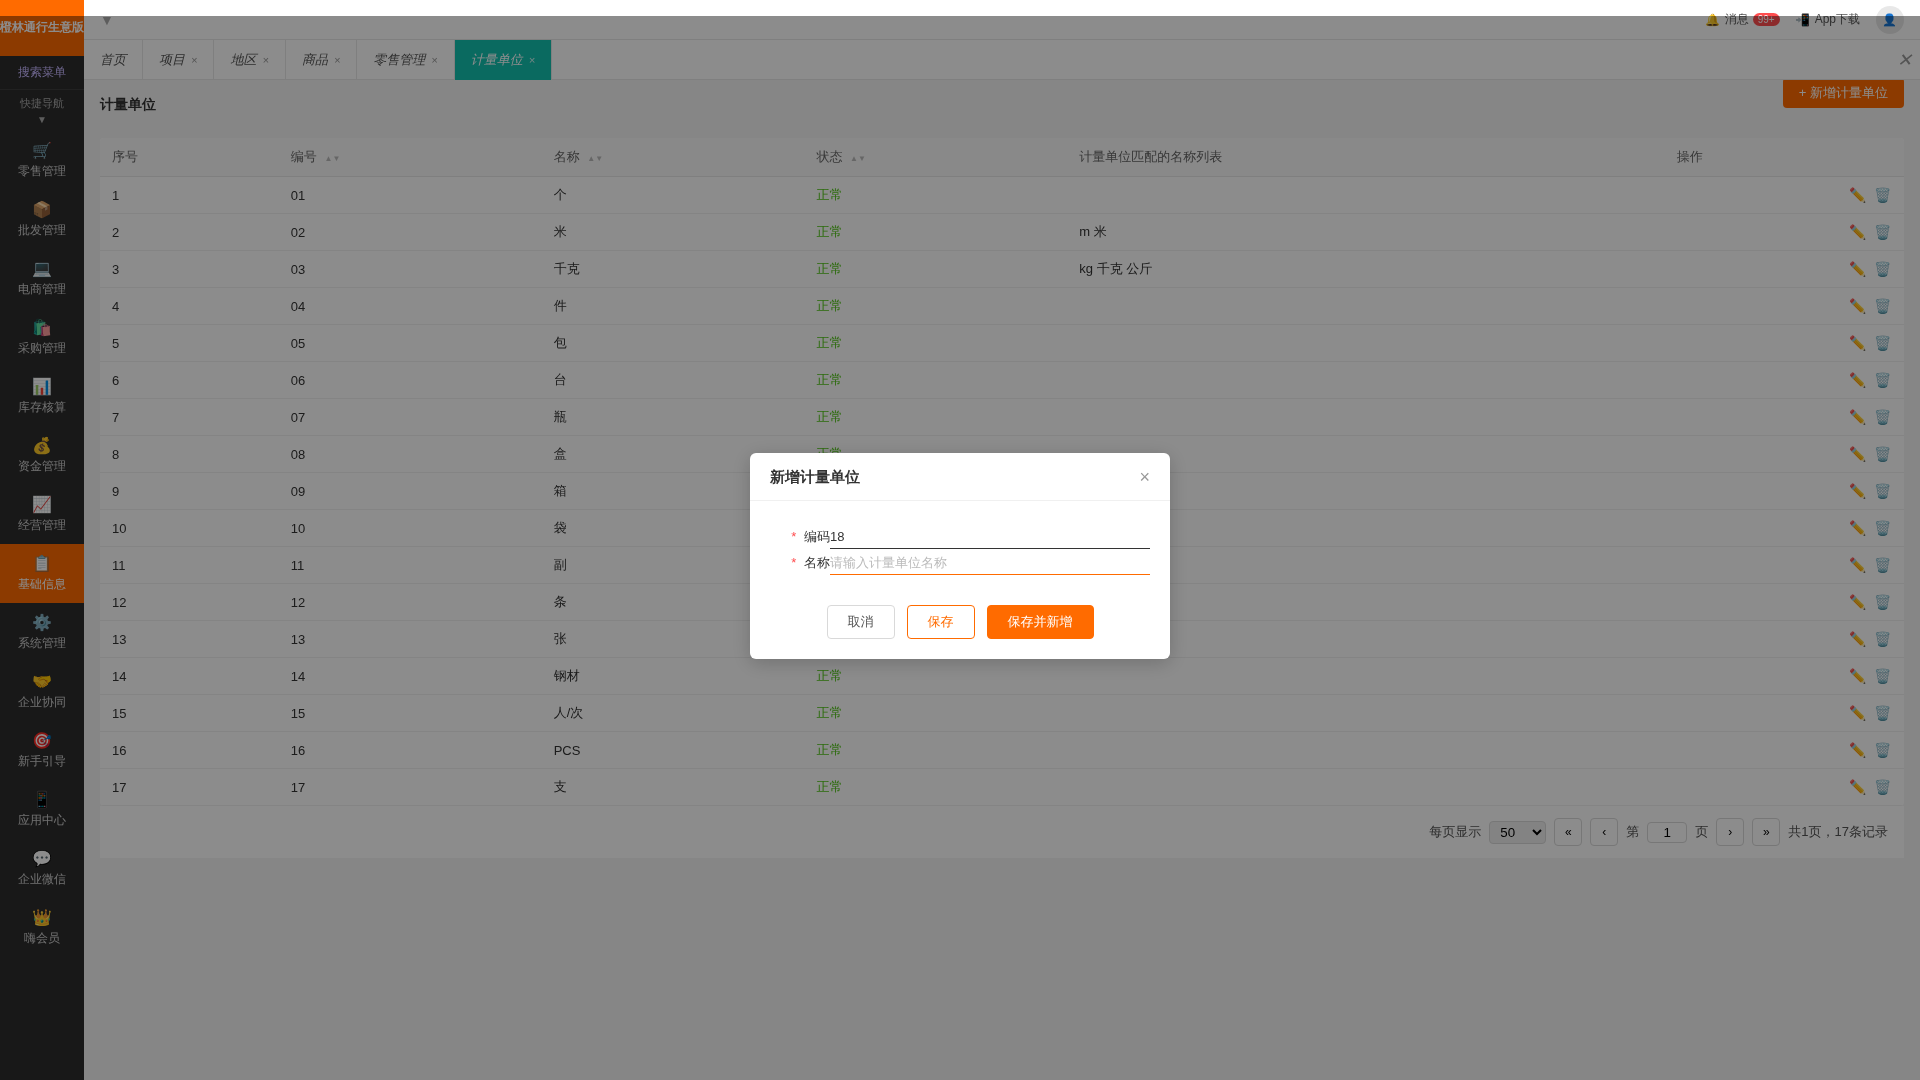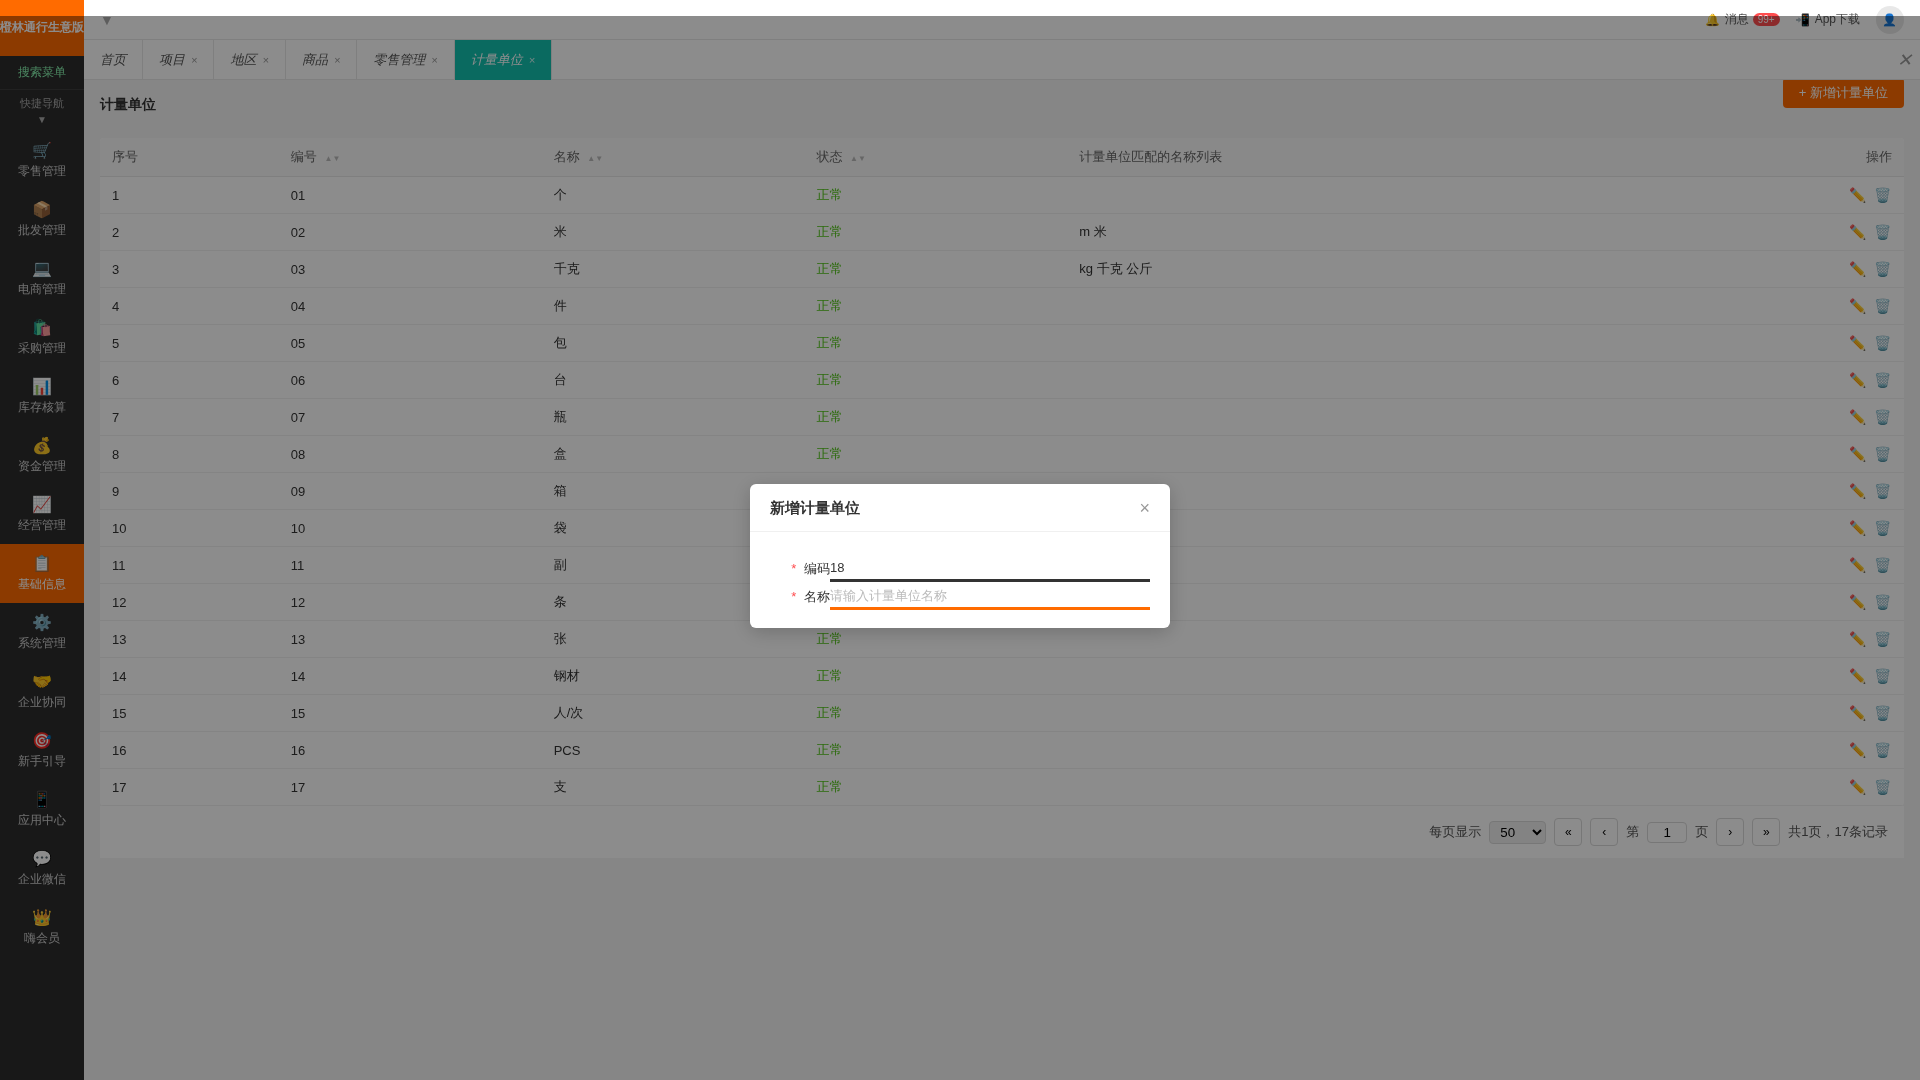--- a/index.html
+++ b/index.html
@@ -2,21 +2,21 @@
 <html><head>
   <meta charset="utf-8">
   <style>
     * { margin: 0; padding: 0; box-sizing: border-box; }
     body { font-family: "Microsoft YaHei", "PingFang SC", sans-serif; font-size: 13px; background: #f0f2f5; width: 1920px; height: 1080px; overflow: hidden; display: flex; }
 
     
     .sidebar { width: 84px; background: #2d2d2d; height: 1080px; display: flex; flex-direction: column; align-items: center; flex-shrink: 0; }
     .sidebar-logo { width: 84px; height: 56px; background: #ff6b00; display: flex; align-items: center; justify-content: center; }
     .sidebar-logo-text { color: white; font-size: 12px; font-weight: bold; text-align: center; line-height: 1.3; }
-    .sidebar-search { width: 100%; padding: 8px 0; text-align: center; color: #86efac; font-size: 12px; cursor: pointer; border-bottom: 1px solid #3d3d3d; }
+    .sidebar-search { width: 100%; padding: 8px 0; text-align: center; color: #c4b5fd; font-size: 12px; cursor: pointer; border-bottom: 1px solid #3d3d3d; }
     .sidebar-item { width: 84px; padding: 10px 0; text-align: center; color: #ccc; font-size: 12px; cursor: pointer; display: flex; flex-direction: column; align-items: center; gap: 3px; }
     .sidebar-item.active { background: #ff6b00; color: white; }
     .sidebar-item .icon { font-size: 16px; }
 
     
     .main { flex: 1; display: flex; flex-direction: column; height: 1080px; overflow: hidden; }
 
     
     .top-header { height: 40px; background: #fff; display: flex; align-items: center; justify-content: space-between; padding: 0 16px; border-bottom: 1px solid #e8e8e8; flex-shrink: 0; }
     .top-header-left { display: flex; align-items: center; gap: 12px; }
@@ -63,21 +63,21 @@
 
     
     .modal { background: white; border-radius: 6px; width: 420px; box-shadow: 0 4px 20px rgba(0,0,0,0.2); }
     .modal-header { display: flex; align-items: center; justify-content: space-between; padding: 14px 20px 12px 20px; border-bottom: 1px solid #f0f0f0; }
     .modal-title { font-size: 15px; font-weight: bold; color: #333; }
     .modal-close { font-size: 18px; color: #999; cursor: pointer; background: none; border: none; }
     .modal-body { padding: 24px 20px 16px 20px; }
     .form-item { display: flex; align-items: center; margin-bottom: 2px; }
     .form-label { width: 60px; text-align: right; font-size: 13px; color: #333; }
     .required-star { color: #ff4d4f; margin-right: 4px; }
-    .form-input { flex: 1; border: none; border-bottom: 3px solid #d946ef; padding: 4px 0; font-size: 13px; color: #333; outline: none; }
+    .form-input { flex: 1; border: none; border-bottom: 1px solid #d946ef; padding: 4px 0; font-size: 13px; color: #333; outline: none; }
     .form-input.focused { border-bottom-color: #ff6b00; }
     .form-input::placeholder { color: #bbb; }
     .modal-footer { display: flex; align-items: center; justify-content: center; gap: 12px; padding: 12px 20px 20px 20px; }
     .btn-cancel { padding: 7px 20px; border: 1px solid #d9d9d9; background: white; border-radius: 4px; cursor: pointer; font-size: 13px; color: #555; }
     .btn-save { padding: 7px 20px; background: white; border: 1px solid #ff6b00; color: #ff6b00; border-radius: 4px; cursor: pointer; font-size: 13px; }
     .btn-save-new { padding: 7px 20px; background: #ff6b00; border: 1px solid #ff6b00; color: white; border-radius: 4px; cursor: pointer; font-size: 13px; }
   </style>
 </head>
 <body>
 
@@ -205,21 +205,21 @@
 
     <div class="table-container">
       <table>
         <thead>
           <tr>
             <th>序号</th>
             <th>编号 <span class="sort-arrows">▲▼</span></th>
             <th>名称 <span class="sort-arrows">▲▼</span></th>
             <th>状态 <span class="sort-arrows">▲▼</span></th>
             <th>计量单位匹配的名称列表</th>
-            <th style="text-align:right;">操作</th>
+            <th style="">操作</th>
           </tr>
         </thead>
         <tbody id="table-body">
         <tr>
     <td>1</td>
     <td>01</td>
     <td>个</td>
     <td class="status-normal">正常</td>
     <td></td>
     <td style="text-align:right;">
@@ -471,14 +471,19 @@
         <input class="form-input" type="text" value="18" style="border-bottom-color: rgb(51, 51, 51);">
       </div>
       <div class="form-item">
         <div class="form-label">
           <span class="required-star">*</span>
           <span>名称</span>
         </div>
         <input class="form-input focused" type="text" placeholder="请输入计量单位名称" style="">
       </div>
     </div>
+    <div class="modal-footer">
+      <button class="btn-cancel">取消</button>
+      <button class="btn-save">保存</button>
+      <button class="btn-save-new">保存并新增</button>
+    </div>
   </div>
 </div>
 
 </body></html>

